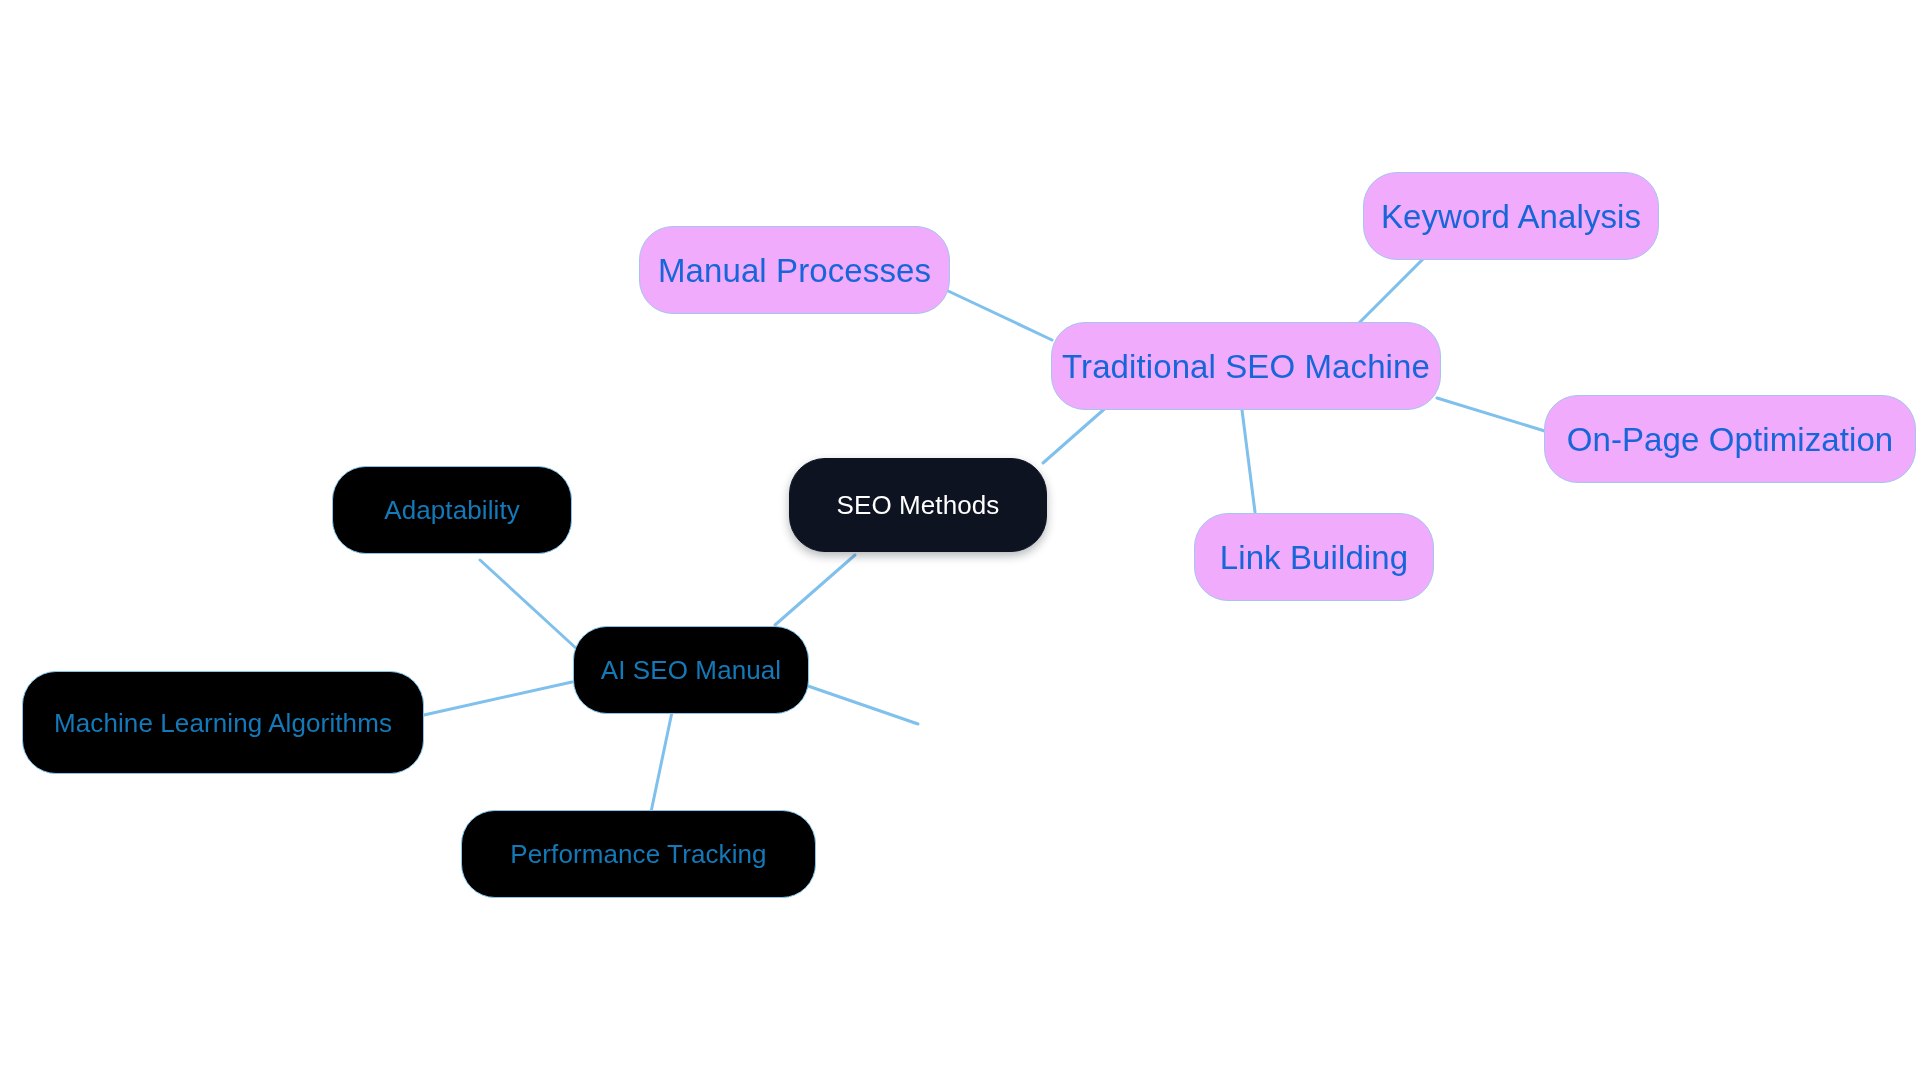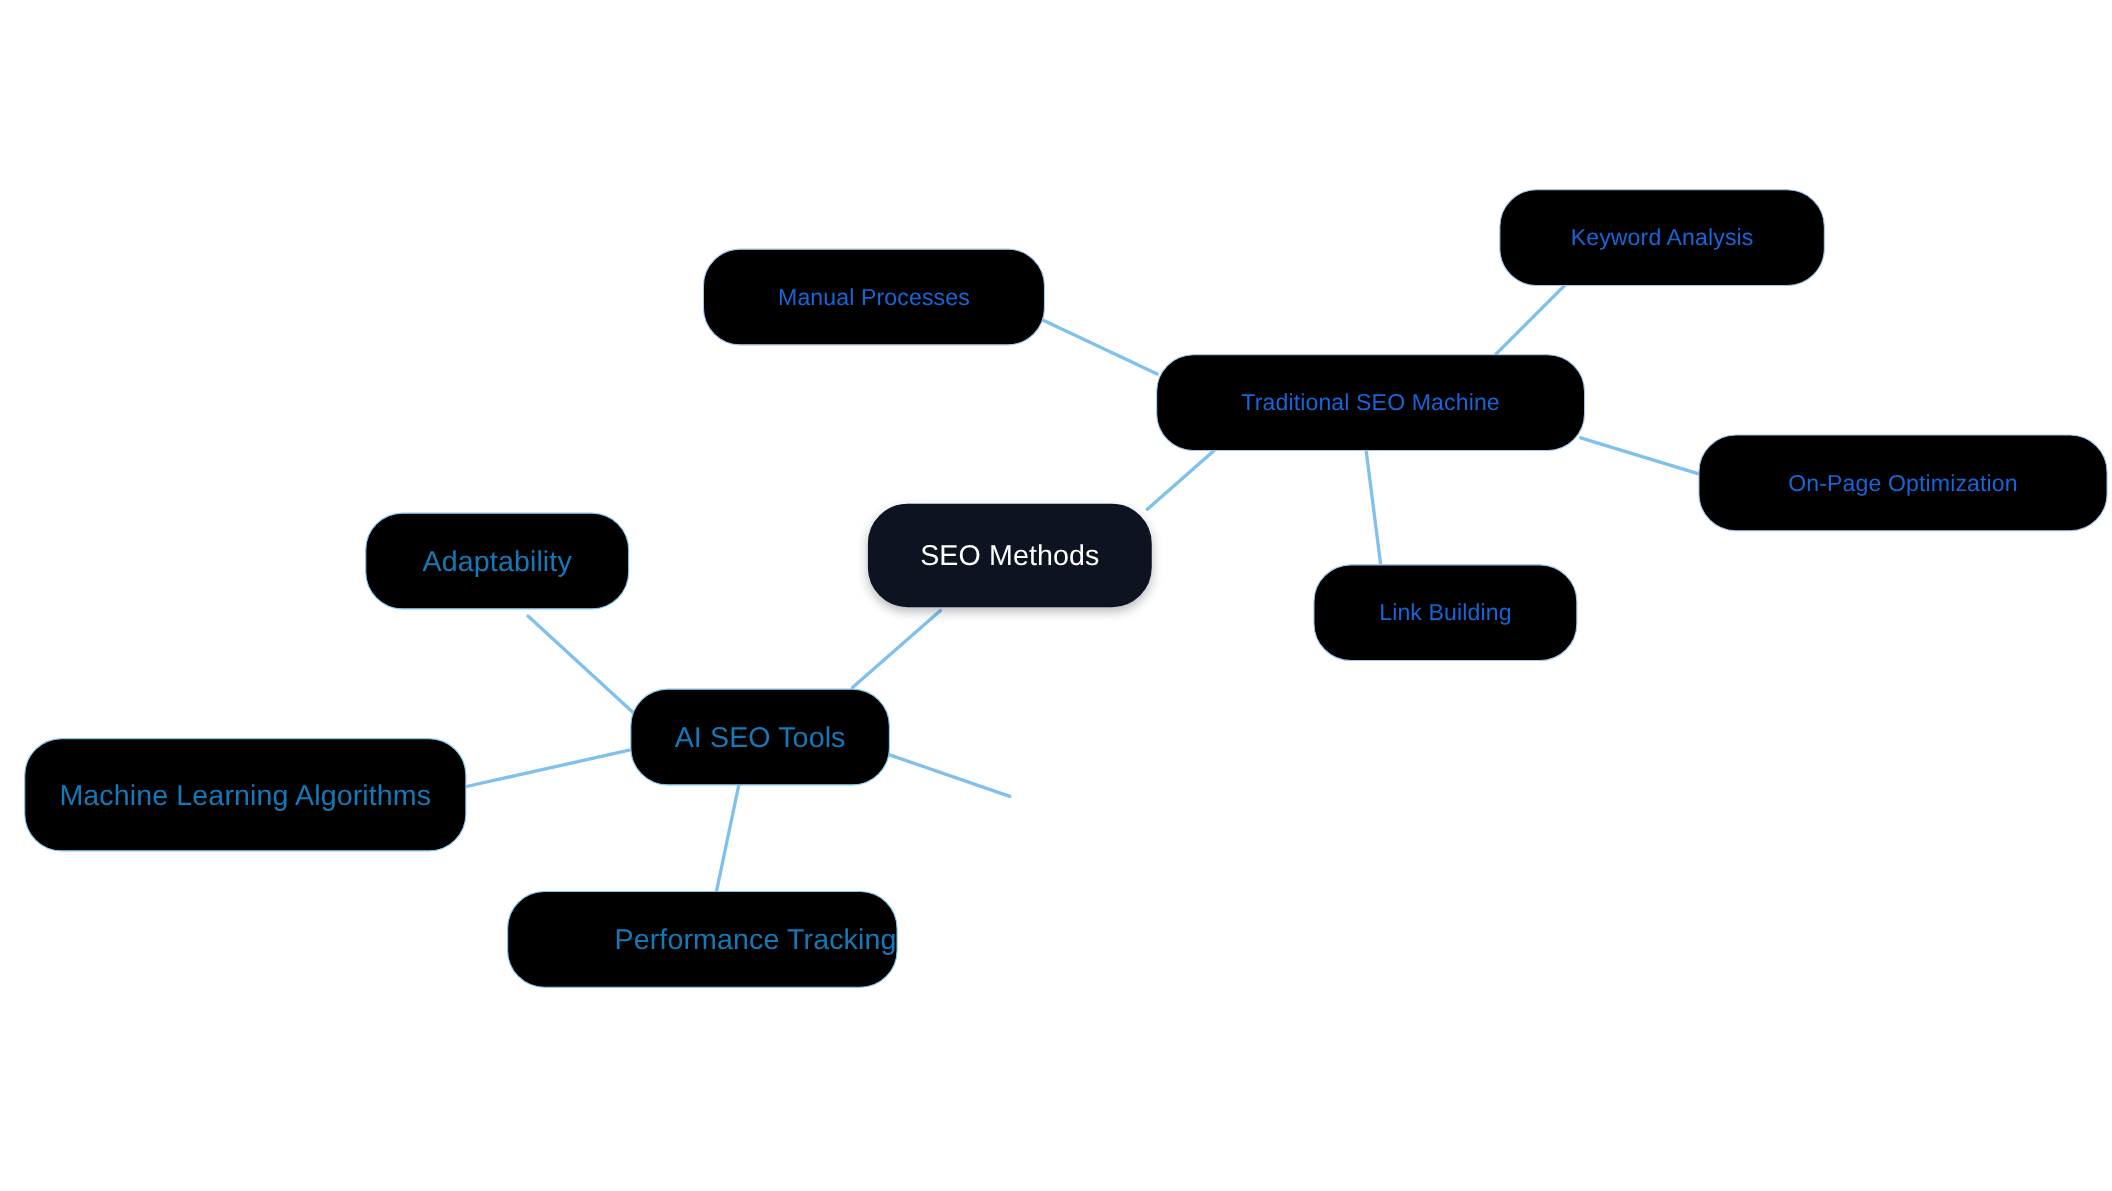--- a/index.html
+++ b/index.html
@@ -38,24 +38,24 @@
   }
   .node-root {
     background: #0d1320;
     border-color: #0d1320;
     color: #ffffff;
     border-radius: 36px;
     box-shadow: 0 4px 10px rgba(10, 16, 30, 0.30);
     font-size: 26px;
   }
   .node-traditional {
-    background: #000000;
+    background: #f0abfc;
     border-color: #a3c6ef;
     color: #1666d9;
-    font-size: 21px;
+    font-size: 33px;
   }
   .node-ai {
     background: #000000;
     border-color: #82c6f0;
     color: #1479b8;
     font-size: 26px;
   }
   .node-label {
     display: block;
     line-height: 1;
@@ -99,29 +99,29 @@
 
   <div class="node node-traditional" style="left:1194px; top:513px; width:240px; height:88px;">
     <span class="node-label">Link Building</span>
   </div>
 
   <div class="node node-traditional" style="left:1544px; top:395px; width:372px; height:88px;">
     <span class="node-label">On-Page Optimization</span>
   </div>
 
   <div class="node node-ai" style="left:573px; top:626px; width:236px; height:88px;">
-    <span class="node-label">AI SEO Tools</span>
+    <span class="node-label">AI SEO Manual</span>
   </div>
 
   <div class="node node-ai" style="left:332px; top:466px; width:240px; height:88px;">
     <span class="node-label">Adaptability</span>
   </div>
 
   <div class="node node-ai" style="left:22px; top:671px; width:402px; height:103px;">
     <span class="node-label">Machine Learning Algorithms</span>
   </div>
 
 
-  <div class="node node-ai" style="left:461px; top:810px; width:355px; height:88px;justify-content:flex-end;">
+  <div class="node node-ai" style="left:461px; top:810px; width:355px; height:88px;">
     <span class="node-label">Performance Tracking</span>
   </div>
 
 </div>
 
 </body></html>

